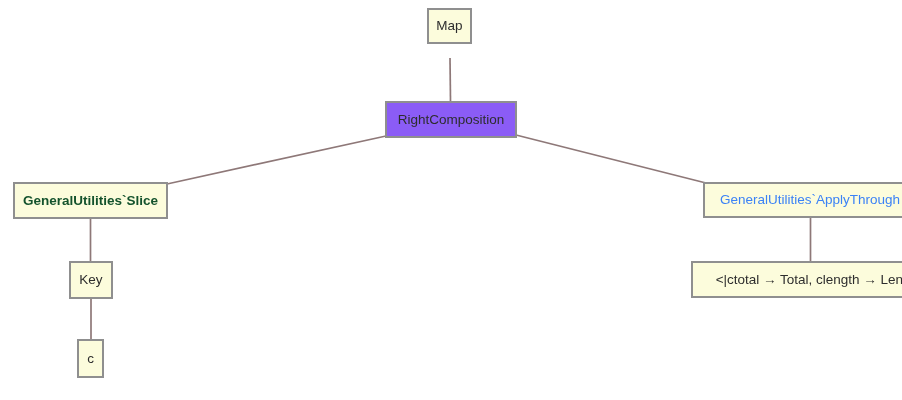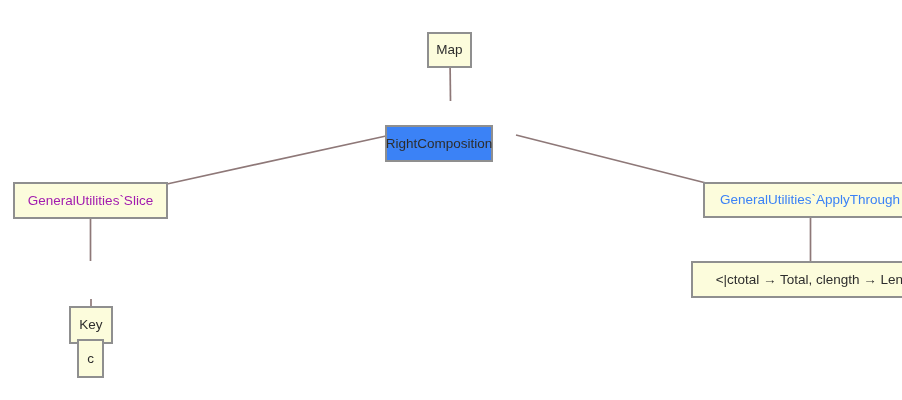--- a/index.html
+++ b/index.html
@@ -48,30 +48,30 @@
 <div class="canvas">
   <svg class="edges-layer" width="902" height="400" viewBox="0 0 902 400" xmlns="http://www.w3.org/2000/svg">
       <line x1="450" y1="58" x2="450.5" y2="101" stroke="#8e7878" stroke-width="1.7"></line>
       <line x1="386" y1="136" x2="167" y2="184" stroke="#8e7878" stroke-width="1.7"></line>
       <line x1="516" y1="135" x2="706" y2="183" stroke="#8e7878" stroke-width="1.7"></line>
       <line x1="90.5" y1="219" x2="90.5" y2="261" stroke="#8e7878" stroke-width="1.7"></line>
       <line x1="91" y1="299" x2="91" y2="339" stroke="#8e7878" stroke-width="1.7"></line>
       <line x1="810.5" y1="218" x2="810.5" y2="261" stroke="#8e7878" stroke-width="1.7"></line>
     </svg>
   <div>
-      <div class="node" style="left: 427px; top: 32px; width: 45px; height: 36px; background: rgb(252, 252, 220); border-color: rgb(143, 143, 143);">
+      <div class="node" style="left: 427px; top: 8px; width: 45px; height: 36px; background: rgb(252, 252, 220); border-color: rgb(143, 143, 143);">
         <span style="color: rgb(45, 45, 45);">Map</span>
       </div>
-      <div class="node" style="left: 385px; top: 101px; width: 108px; height: 37px; background: #3b82f6; border-color: rgb(143, 143, 143); margin-top: 24px;">
+      <div class="node" style="left: 385px; top: 101px; width: 132px; height: 37px; background: #8b5cf6; border-color: rgb(143, 143, 143);">
         <span style="color: rgb(45, 45, 45);">RightComposition</span>
       </div>
       <div class="node" style="left: 13px; top: 182px; width: 155px; height: 37px; background: rgb(252, 252, 220); border-color: rgb(143, 143, 143);">
-        <span style="color: #a21caf;">GeneralUtilities`Slice</span>
+        <span style="color: #14532d; font-weight: bold;">GeneralUtilities`Slice</span>
       </div>
-      <div class="node" style="left: 69px; top: 261px; width: 44px; height: 38px; background: rgb(252, 252, 220); border-color: rgb(143, 143, 143); margin-top: 45px;">
+      <div class="node" style="left: 69px; top: 261px; width: 44px; height: 38px; background: rgb(252, 252, 220); border-color: rgb(143, 143, 143);">
         <span style="color: rgb(45, 45, 45);">Key</span>
       </div>
       <div class="node" style="left: 77px; top: 339px; width: 27px; height: 39px; background: rgb(252, 252, 220); border-color: rgb(143, 143, 143);">
         <span style="color: rgb(45, 45, 45);">c</span>
       </div>
       <div class="node" style="left: 703px; top: 182px; width: 214px; height: 36px; background: rgb(252, 252, 220); border-color: rgb(143, 143, 143);">
         <span style="color: #3b82f6;">GeneralUtilities`ApplyThrough</span>
       </div>
       <div class="node" style="left: 691px; top: 261px; width: 248px; height: 37px; background: rgb(252, 252, 220); border-color: rgb(143, 143, 143);">
         <span style="color: rgb(45, 45, 45);">&lt;|ctotal → Total, clength → Lengt</span>

